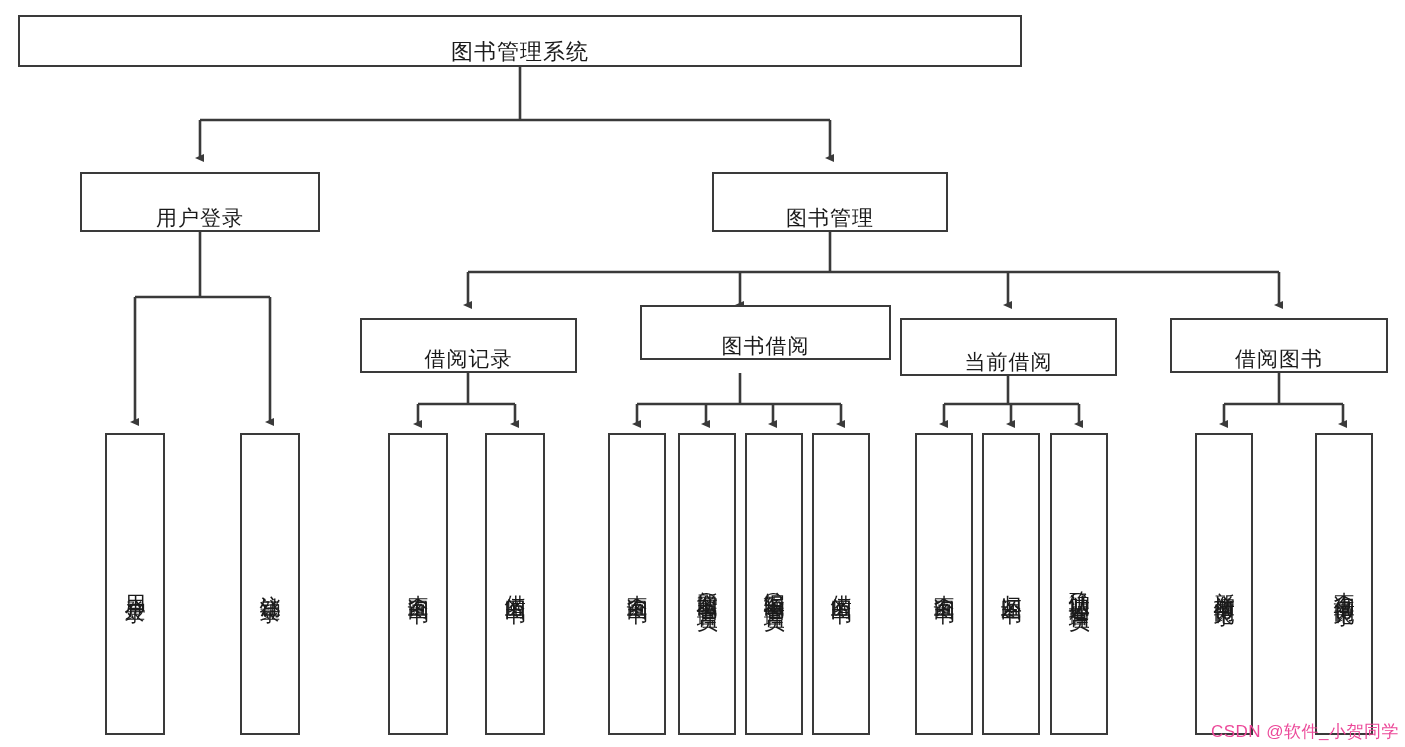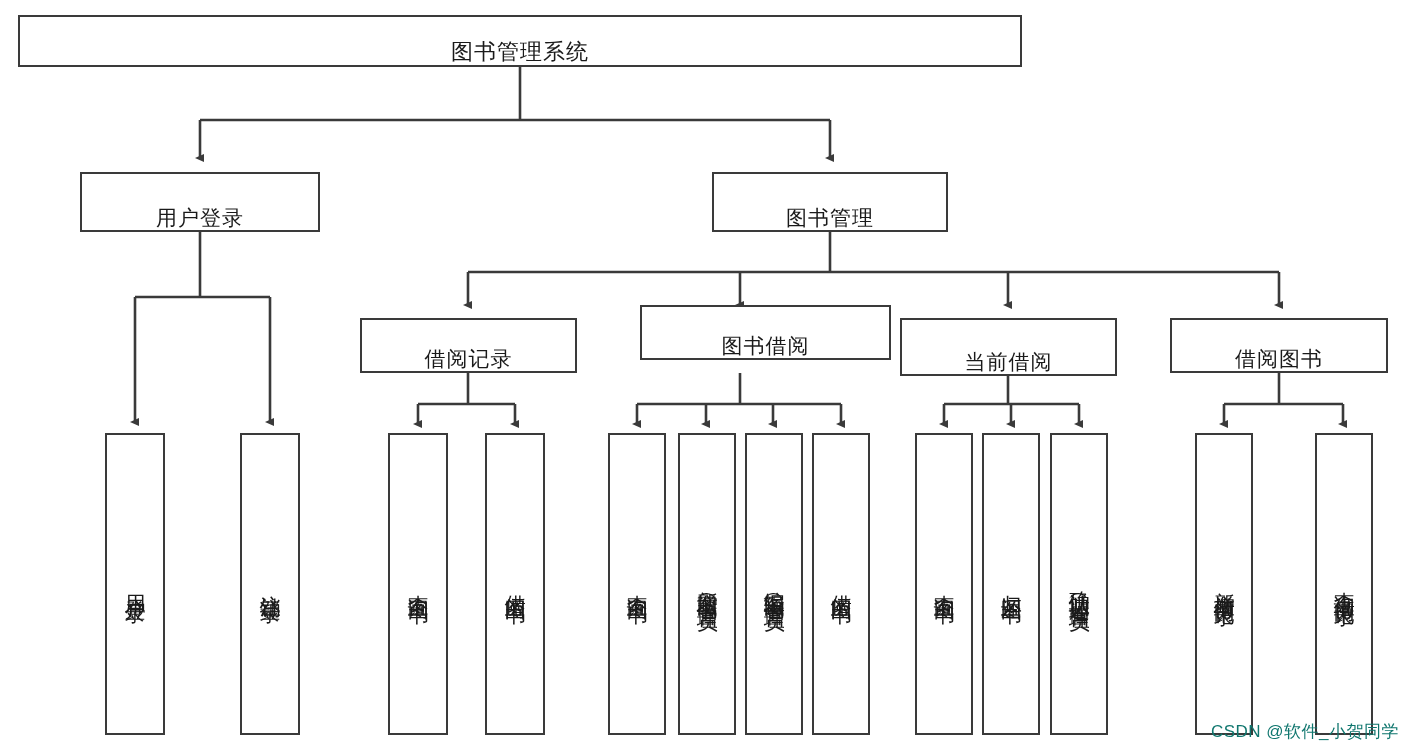--- a/index.html
+++ b/index.html
@@ -69,21 +69,21 @@
   
   .node.vert.center {
     align-items: center;
     padding-top: 0;
   }
   #watermark {
     position: absolute;
     right: 6px;
     bottom: 4px;
     font-size: 17px;
-    color: #0f766e;
+    color: #ec4899;
     letter-spacing: 0.5px;
     user-select: none;
   }
 </style>
 </head>
 <body>
 
 <div id="canvas">
 
   <svg id="edges" viewBox="0 0 1405 747" width="1405" height="747" xmlns="http://www.w3.org/2000/svg">

